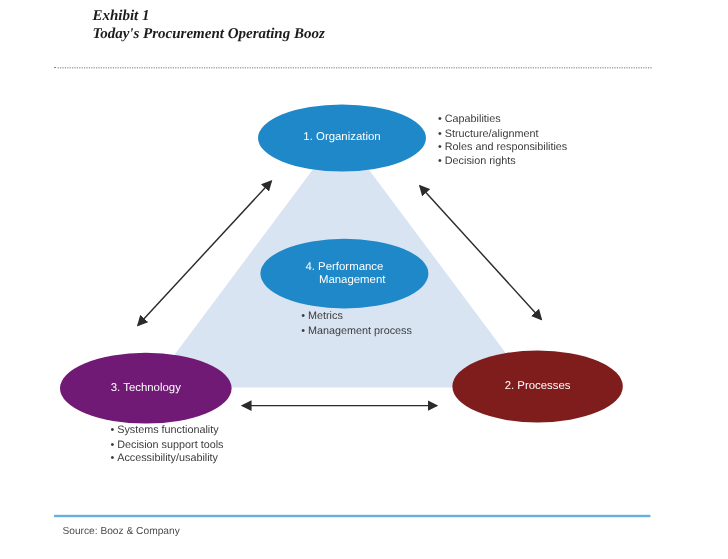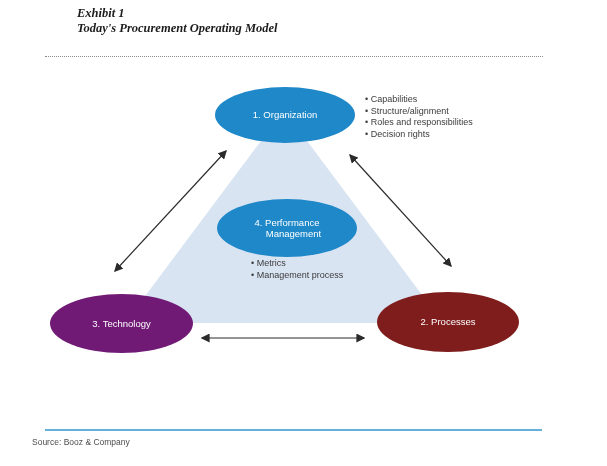--- a/index.html
+++ b/index.html
@@ -44,32 +44,32 @@
   }
   .bullets li { padding-left:10px; text-indent:-10px; white-space:nowrap; }
   .bullets li::before { content:"\2022\00a0"; }
   .bullets-org  { left:365px; top:94px; }
   .bullets-perf { left:251px; top:258px; }
   .bullets-tech { left:92px;  top:353px; }
   .bullets-proc { left:424px; top:351px; }
   
   .footer-rule { position:absolute; left:45px; top:429px; width:497px; height:2px; }
   .source-note {
-    position:absolute; left:32px; top:437px;
+    position:absolute; left:52px; top:437px;
     font-size:8.5px; color:#4d4d4d;
   }
 </style>
 </head>
 <body>
 
 <div class="page">
 
   <div class="header">
     <div class="exhibit-label">Exhibit 1</div>
-    <div class="exhibit-title">Today's Procurement Operating Model</div>
+    <div class="exhibit-title">Today's Procurement Operating Booz</div>
   </div>
   <div class="dotted-rule"></div>
 
   <svg class="diagram-svg" viewBox="0 0 607 466" xmlns="http://www.w3.org/2000/svg">
     <defs>
       <marker id="ah" viewBox="0 0 10 10" refX="8.5" refY="5" markerWidth="7.5" markerHeight="7.5" orient="auto-start-reverse">
         <path d="M0,0 L10,5 L0,10 z" fill="#2b2b2b"></path>
       </marker>
     </defs>
     <polygon points="284,110 125,323 443,323" fill="#d9e4f3"></polygon>
@@ -92,20 +92,25 @@
     <span class="perf-label">4. Performance Management</span>
   </div>
   <ul class="bullets bullets-perf">
       <li>Metrics</li>
       <li>Management process</li>
     </ul>
 
   <div class="node node-tech" style="background-color: #701a75;">
     <span>3. Technology</span>
   </div>
+  <ul class="bullets bullets-tech">
+      <li>Systems functionality</li>
+      <li>Decision support tools</li>
+      <li>Accessibility/usability</li>
+    </ul>
 
   <div class="node node-proc" style="background-color: #7f1d1d;">
     <span>2. Processes</span>
   </div>
 
   <div class="footer-rule" style="background-color: rgb(102, 176, 220);"></div>
   <div class="source-note">Source: Booz &amp; Company</div>
 
 </div>
 

